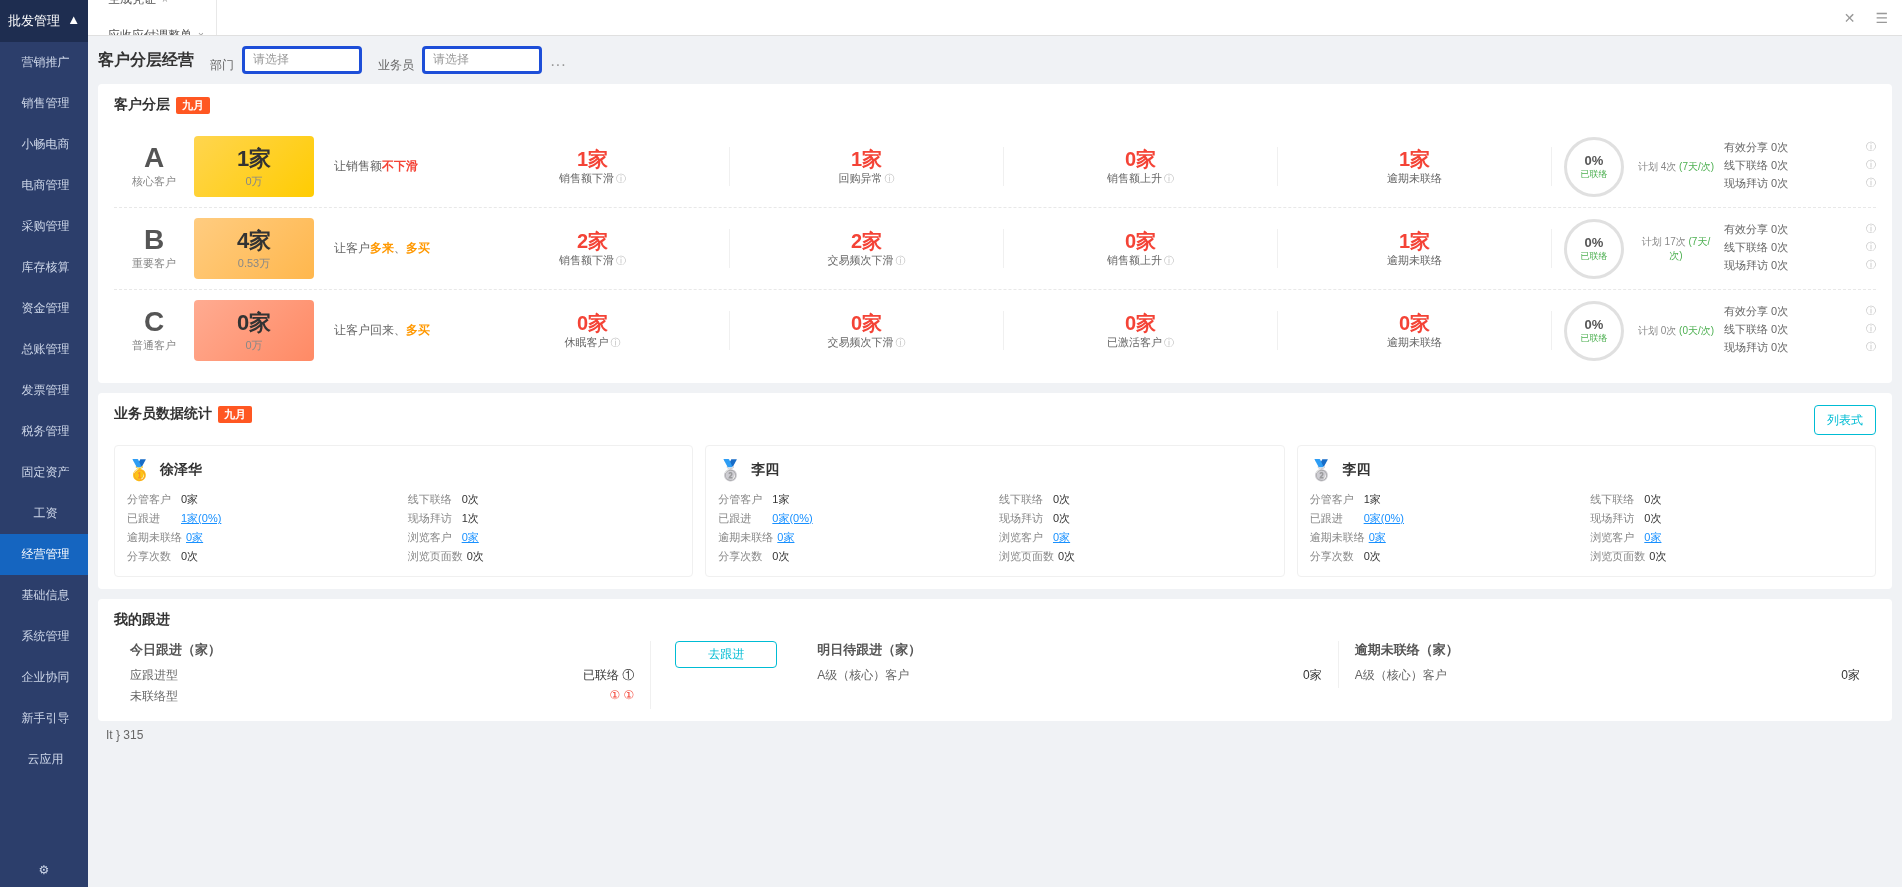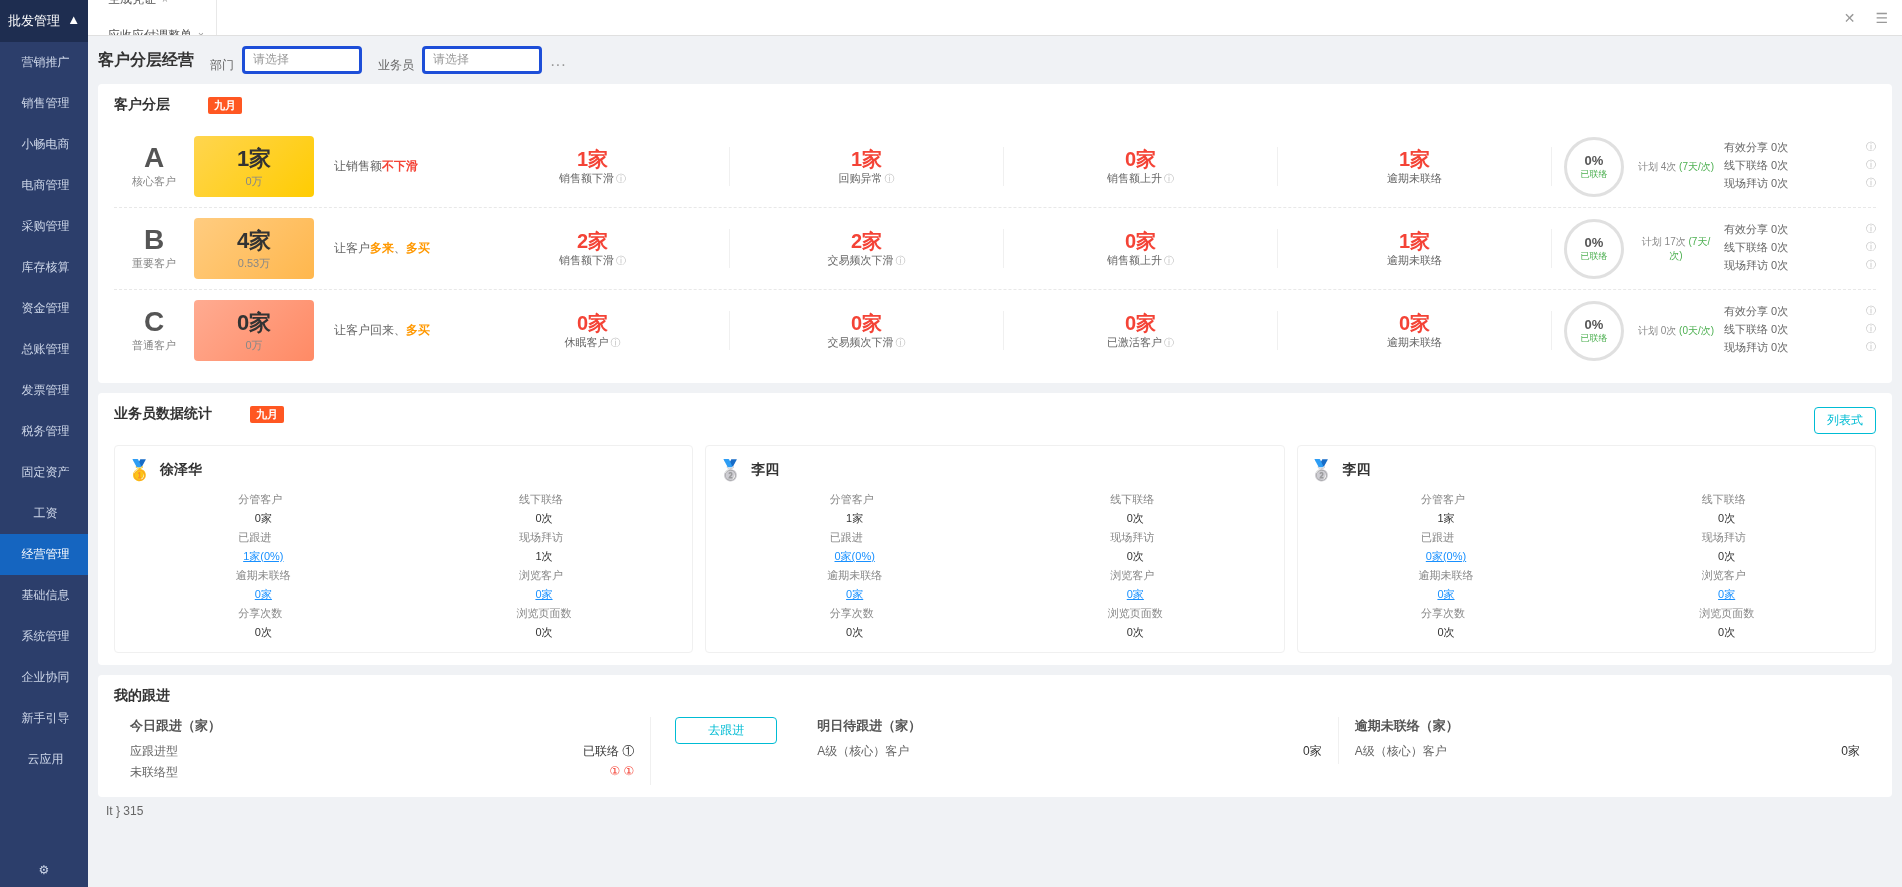--- a/index.html
+++ b/index.html
@@ -150,21 +150,20 @@
       display: flex;
       align-items: center;
       gap: 6px;
     }
     .month-badge {
       background: #ff5722;
       color: #fff;
       font-size: 11px;
       padding: 1px 6px;
       border-radius: 2px;
-      margin-left: 32px;
     }
 
     
     .tier-row {
       display: flex;
       align-items: center;
       border-bottom: 1px dashed #e8e8e8;
       padding: 10px 0;
       gap: 0;
     }
@@ -283,21 +282,20 @@
     .right-stat-row {
       display: flex;
       justify-content: space-between;
       margin-bottom: 3px;
     }
     .right-stat-info { color: #bbb; cursor: pointer; font-size: 10px; }
 
     
     .biz-header {
       display: flex;
-      align-items: center;
       justify-content: space-between;
       margin-bottom: 10px;
     }
     .list-btn {
       border: 1px solid #00bcd4;
       color: #00bcd4;
       background: #fff;
       padding: 4px 12px;
       border-radius: 4px;
       cursor: pointer;
@@ -327,21 +325,20 @@
       display: grid;
       grid-template-columns: 1fr 1fr;
       gap: 4px 8px;
     }
     .agent-stat-row {
       display: flex;
       align-items: center;
       gap: 4px;
       font-size: 11px;
       color: #666;
-      flex-direction: column;
     }
     .agent-stat-label { color: #888; min-width: 50px; }
     .agent-stat-value { color: #1890ff; text-decoration: underline; cursor: pointer; }
     .agent-stat-value.normal { color: #333; text-decoration: none; }
 
     
     .follow-section {
       background: #fff;
       border-radius: 4px;
       padding: 12px 16px;

